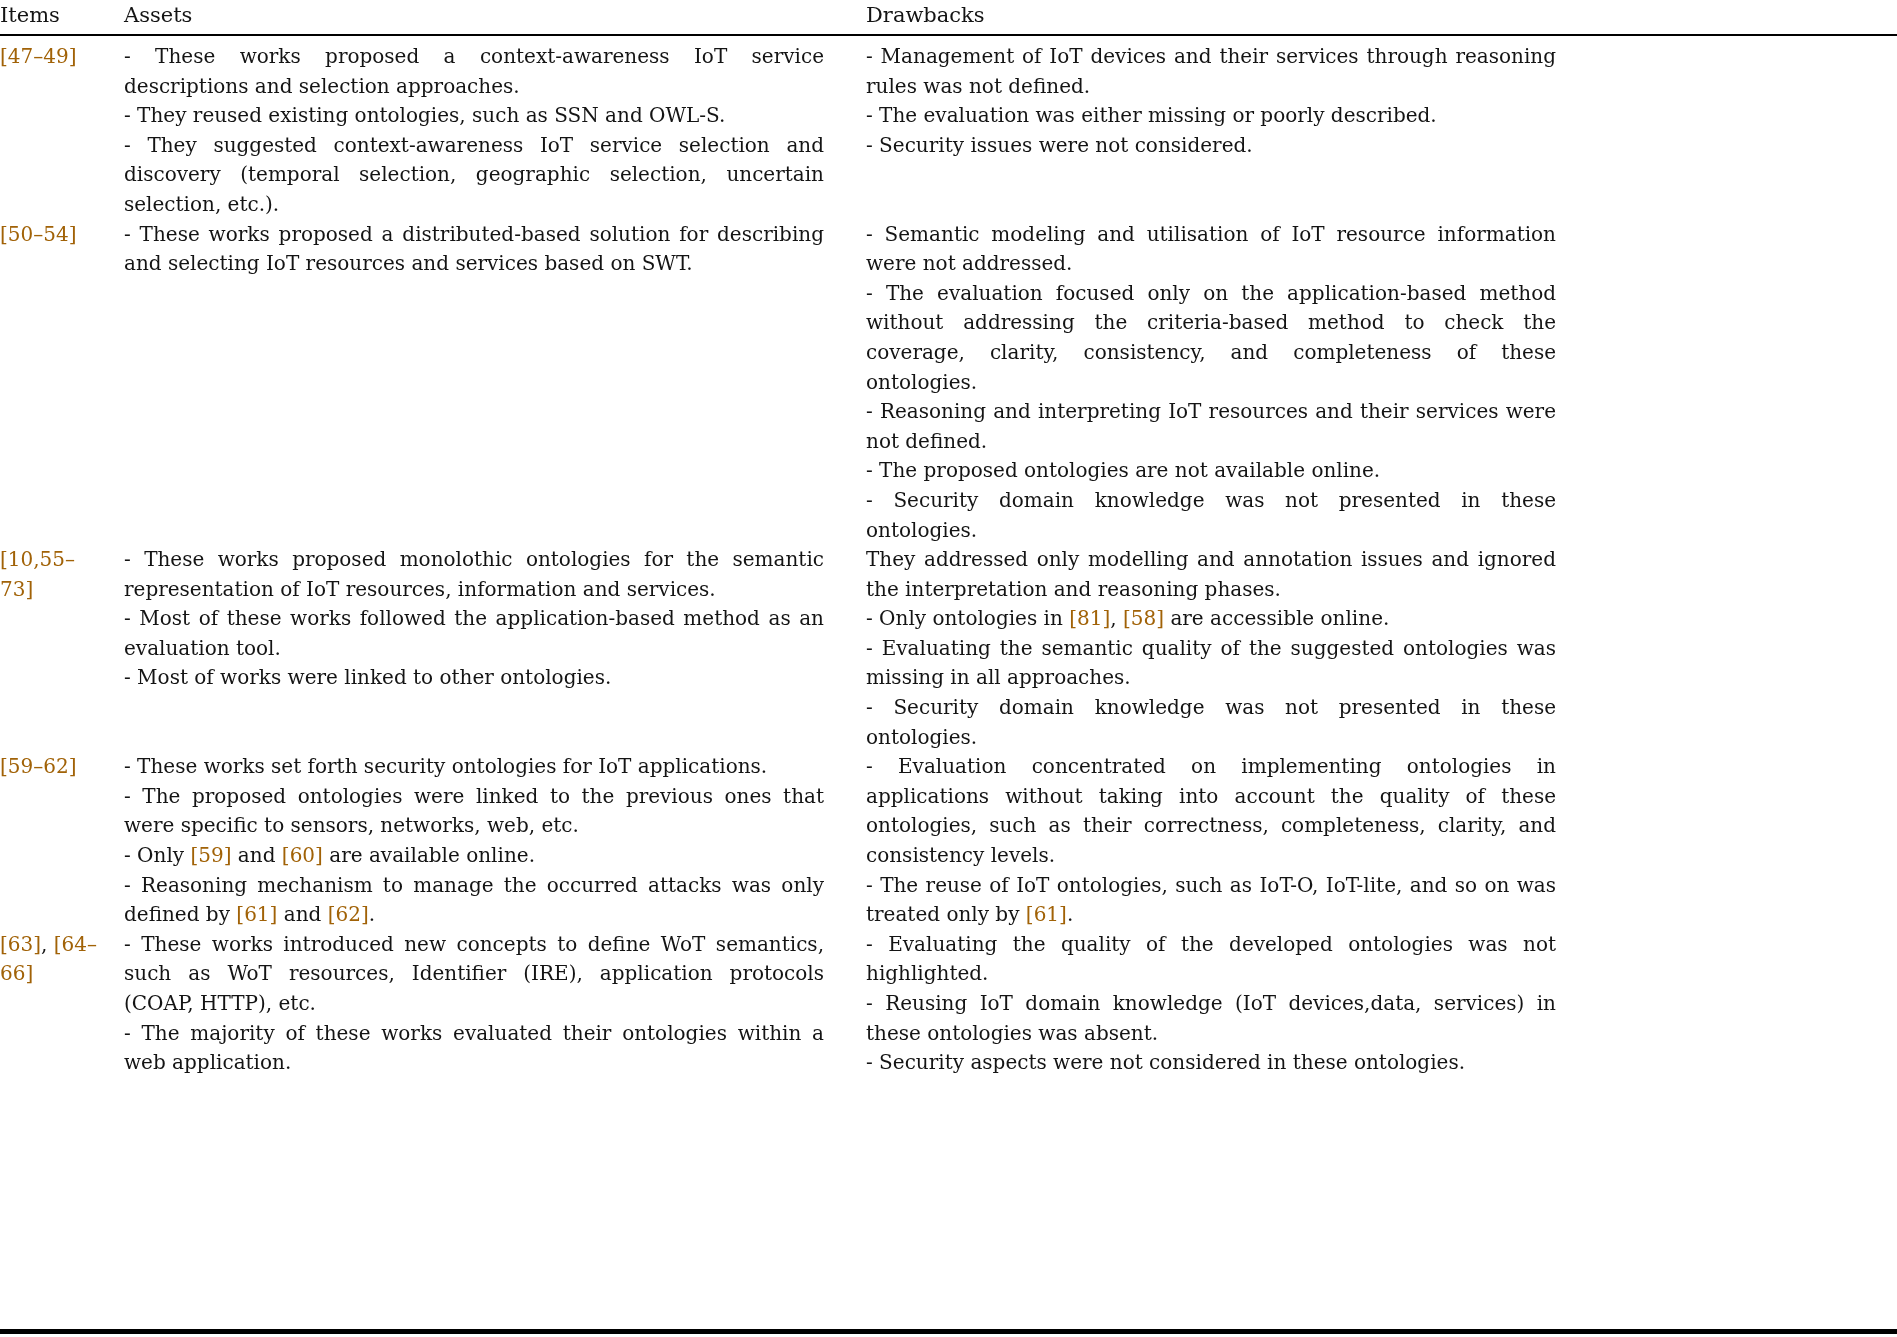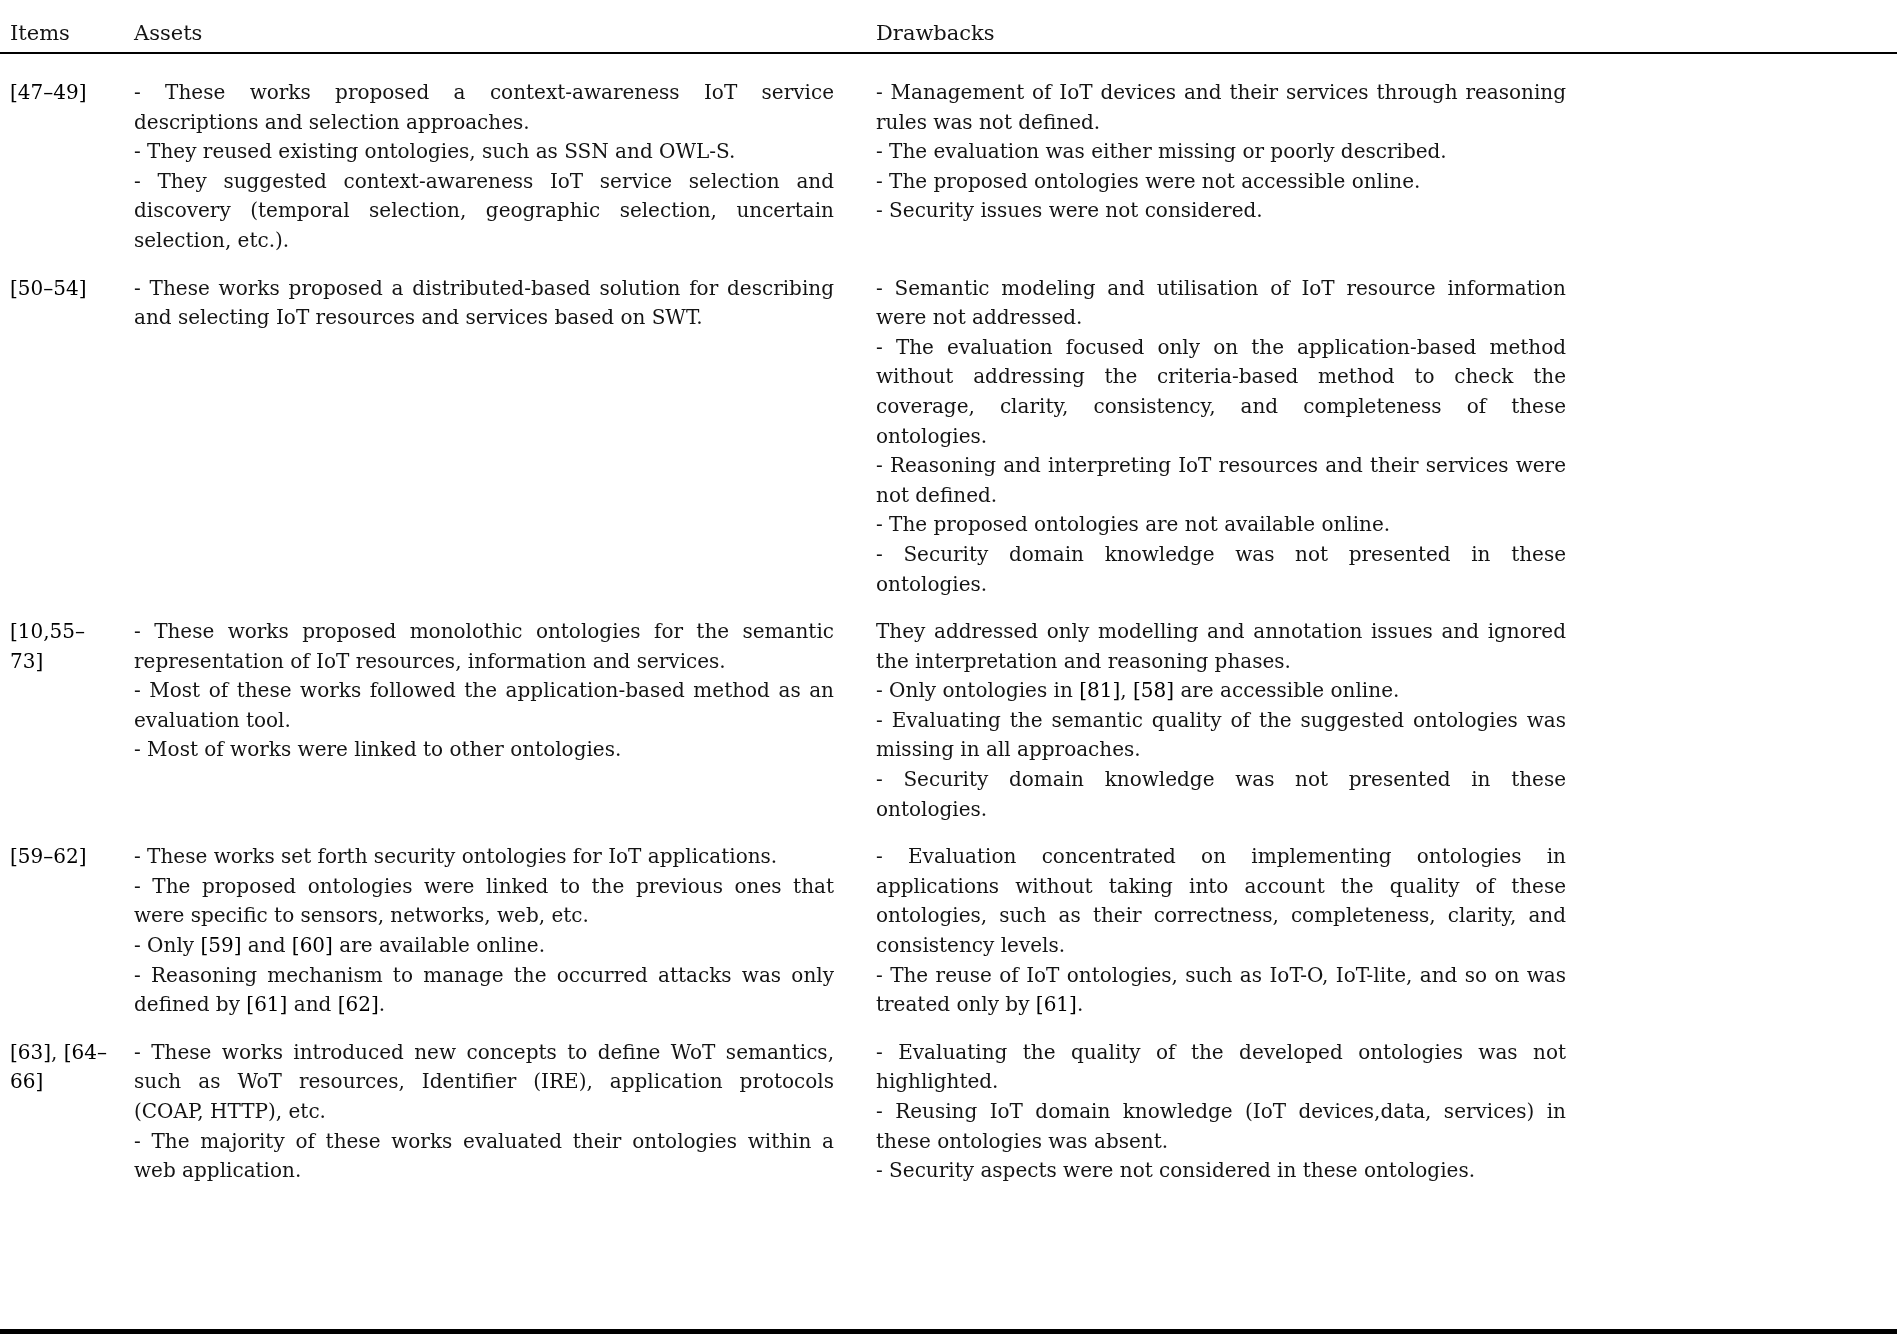--- a/index.html
+++ b/index.html
@@ -9,22 +9,20 @@
     height: 1337px;
     position: relative;
     background: #ffffff;
     color: #141414;
     font-family: "DejaVu Serif", serif;
     overflow: hidden;
   }
   .grid {
     display: grid;
     grid-template-columns: 124px 742px 690px;
-    padding-left: 10px;
-    margin-top: 18px;
   }
   .thead {
     font-size: 21px;
     line-height: 24px;
     padding-top: 3px;
     padding-bottom: 7px;
     border-bottom: 2px solid #000;
   }
   .tbody { padding-top: 6px; }
   .td {
@@ -32,21 +30,21 @@
     line-height: 29.6px;
     text-align: justify;
   }
   .td.items {
     text-align: left;
     padding-right: 26px;
   }
   .td.assets { padding-right: 42px; }
   .td.drawbacks { padding-right: 0; }
   .bullet { margin: 0; }
-  .cite { color: #000000; }
+  .cite { color: #a16207; }
   .bottom-rule {
     position: absolute;
     left: 0;
     right: 0;
     bottom: 3px;
     height: 5px;
     background: #000;
   }
 </style>
 </head>
@@ -62,21 +60,20 @@
       <div class="grid tr">
         <div class="td items"><span class="cite">[47–49]</span></div>
         <div class="td assets">
           <div class="bullet">- These works proposed a context-awareness IoT service descriptions and selection approaches.</div>
           <div class="bullet">- They reused existing ontologies, such as SSN and OWL-S.</div>
           <div class="bullet">- They suggested context-awareness IoT service selection and discovery (temporal selection, geographic selection, uncertain selection, etc.).</div>
         </div>
         <div class="td drawbacks">
           <div class="bullet">- Management of IoT devices and their services through reasoning rules was not defined.</div>
           <div class="bullet">- The evaluation was either missing or poorly described.</div>
-          <div class="bullet">- The proposed ontologies were not accessible online.</div>
           <div class="bullet">- Security issues were not considered.</div>
         </div>
       </div>
       <div class="grid tr">
         <div class="td items"><span class="cite">[50–54]</span></div>
         <div class="td assets">
           <div class="bullet">- These works proposed a distributed-based solution for describing and selecting IoT resources and services based on SWT.</div>
         </div>
         <div class="td drawbacks">
           <div class="bullet">- Semantic modeling and utilisation of IoT resource information were not addressed.</div>

